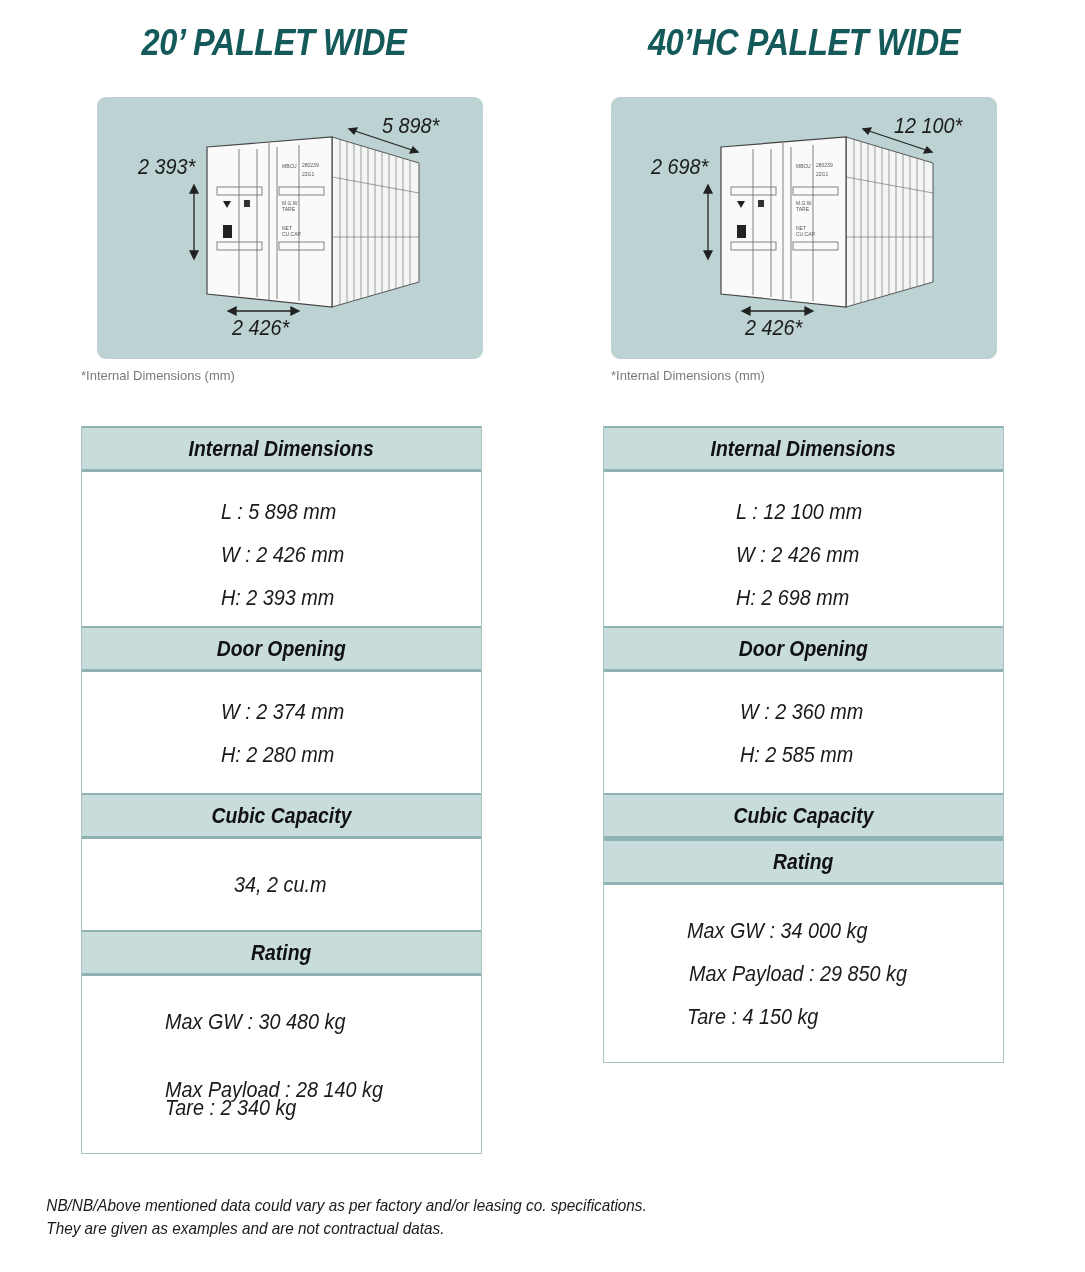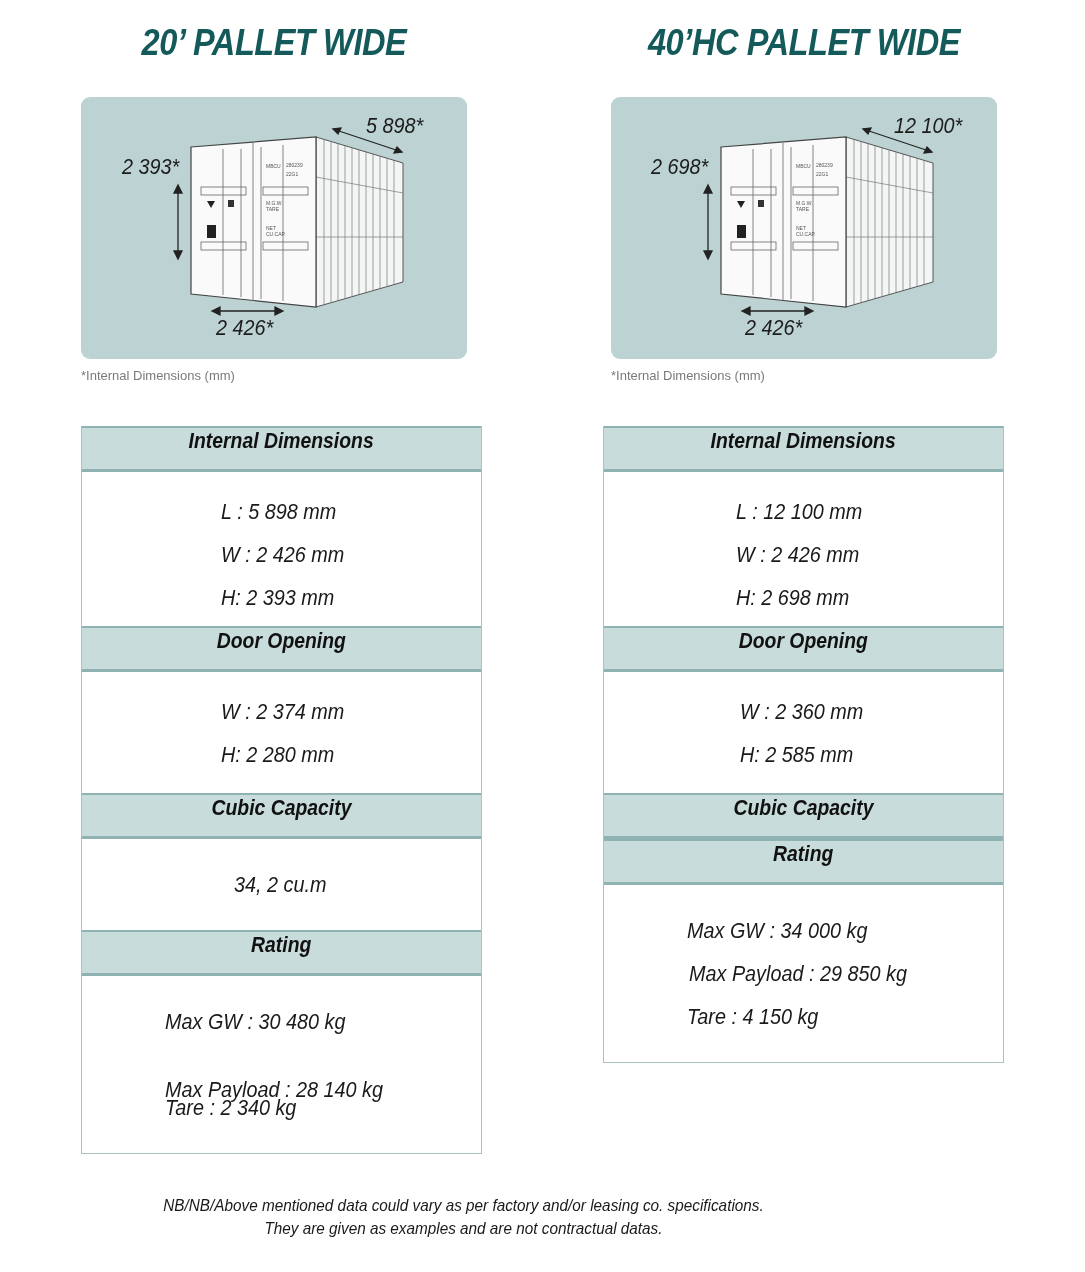--- a/index.html
+++ b/index.html
@@ -13,21 +13,21 @@
   .title {
     position: absolute; top: 22px; left: 0; width: 386px;
     text-align: center; font-style: italic; font-weight: 700;
     font-size: 37px; letter-spacing: -0.5px;
     color: #155a5a; font-family: "Liberation Sans", sans-serif;
     transform: scaleX(0.88); transform-origin: center;
   }
   .col-right .title { left: 8px; }
 
   .image-panel {
-    position: absolute; top: 97px; left: 0; width: 386px; height: 262px;
+    position: absolute; top: 97px; left: 16px; width: 386px; height: 262px;
     background: #bdd2d2; border-radius: 9px; overflow: hidden;
   }
   .col-right .image-panel { left: 8px; }
   .image-panel svg { position: absolute; left: 0; top: 0; }
 
   .dim-label {
     position: absolute; font-style: italic; font-size: 22px; color: #1c1c1c;
     transform: scaleX(0.9); transform-origin: left center; white-space: nowrap;
   }
 
@@ -37,38 +37,38 @@
   }
   .col-right .footnote { left: 8px; }
 
   .spec-table {
     position: absolute; top: 426px; left: 0; width: 401px;
     border-left: 1px solid #a9c2c2; border-right: 1px solid #a9c2c2; border-bottom: 1px solid #a9c2c2;
   }
   .sec-head {
     height: 46px; background: #c9dcdc;
     border-top: 2px solid #8fb2b2; border-bottom: 3px solid #8fb2b2;
-    display: flex; justify-content: center;
+    display: flex; align-items: center; justify-content: center;
     font-weight: 700; font-style: italic; font-size: 22px; color: #111;
   }
   .sec-head span { display: inline-block; transform: scaleX(0.88); }
   .sec-body { background: #fff; position: relative; }
   .line {
     font-style: italic; font-size: 22px; color: #1a1a1a; white-space: nowrap;
     position: absolute;
   }
   .line span { display: inline-block; transform: scaleX(0.9); transform-origin: left center; }
 
   .body-dims { height: 154px; }
   .body-door { height: 121px; }
   .body-cubic { height: 91px; }
   .body-rating { height: 177px; }
 
   .disclaimer {
-    position: absolute; top: 1194px; left: 0; width: 927px; text-align: center;
+    position: absolute; top: 1194px; left: 0; width: 927px; text-align: left;
     font-style: italic; font-size: 17px; color: #1a1a1a; line-height: 23px;
   }
   .disclaimer div { transform: scaleX(0.9); }
 </style>
 </head>
 <body>
 
 <div class="col col-left">
   <h1 class="title">20’ PALLET WIDE</h1>
 

